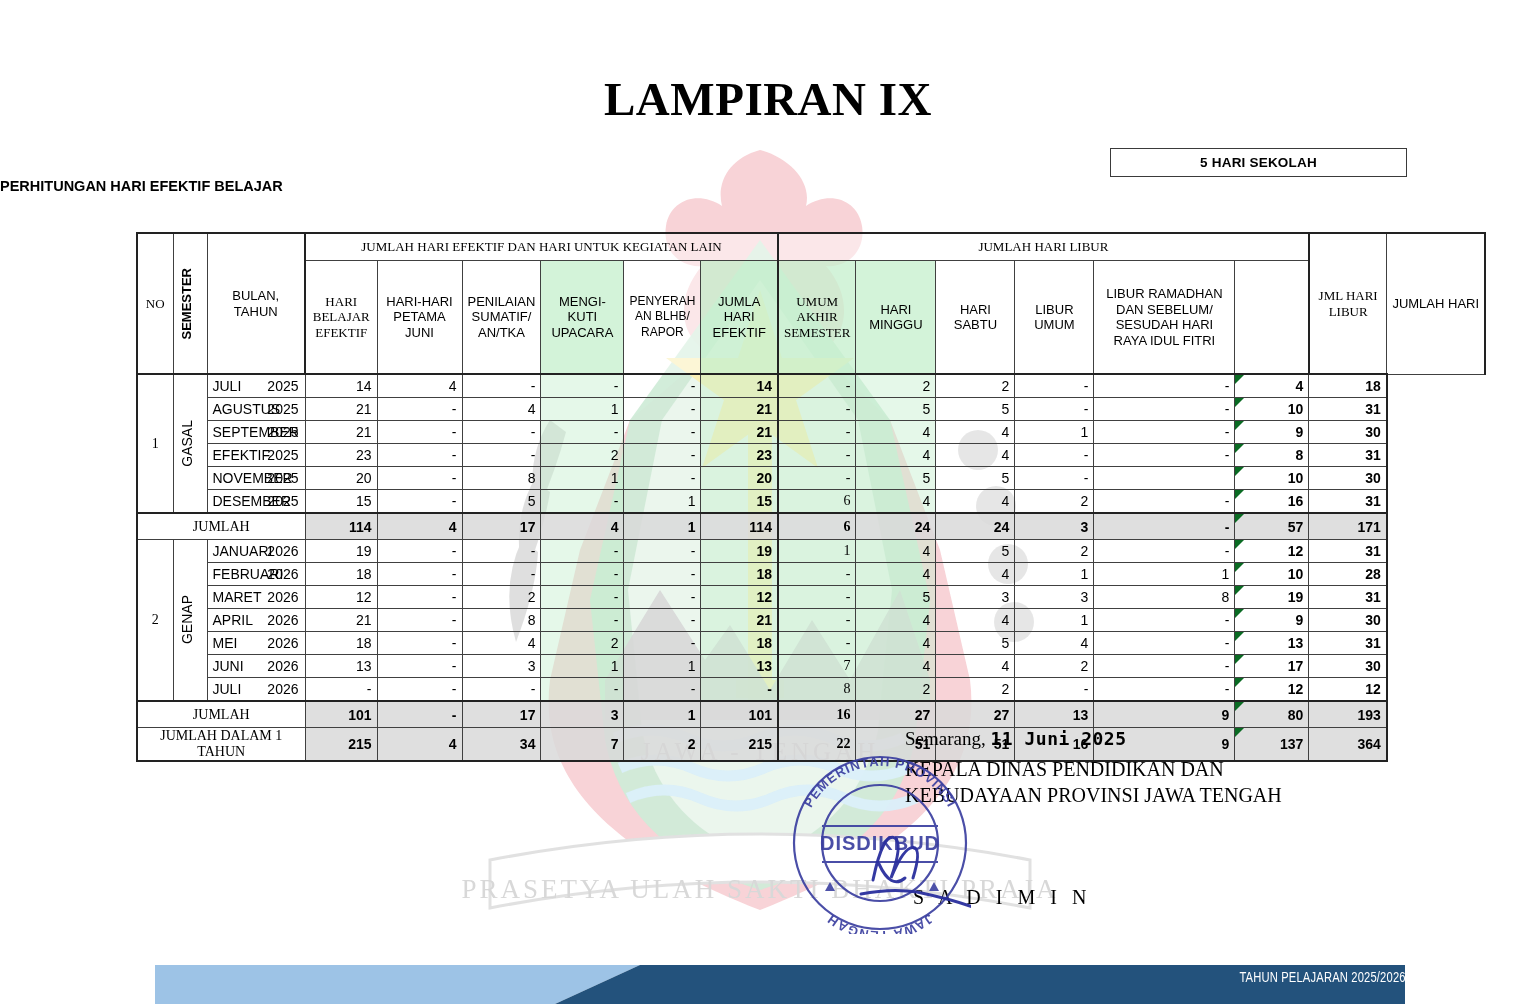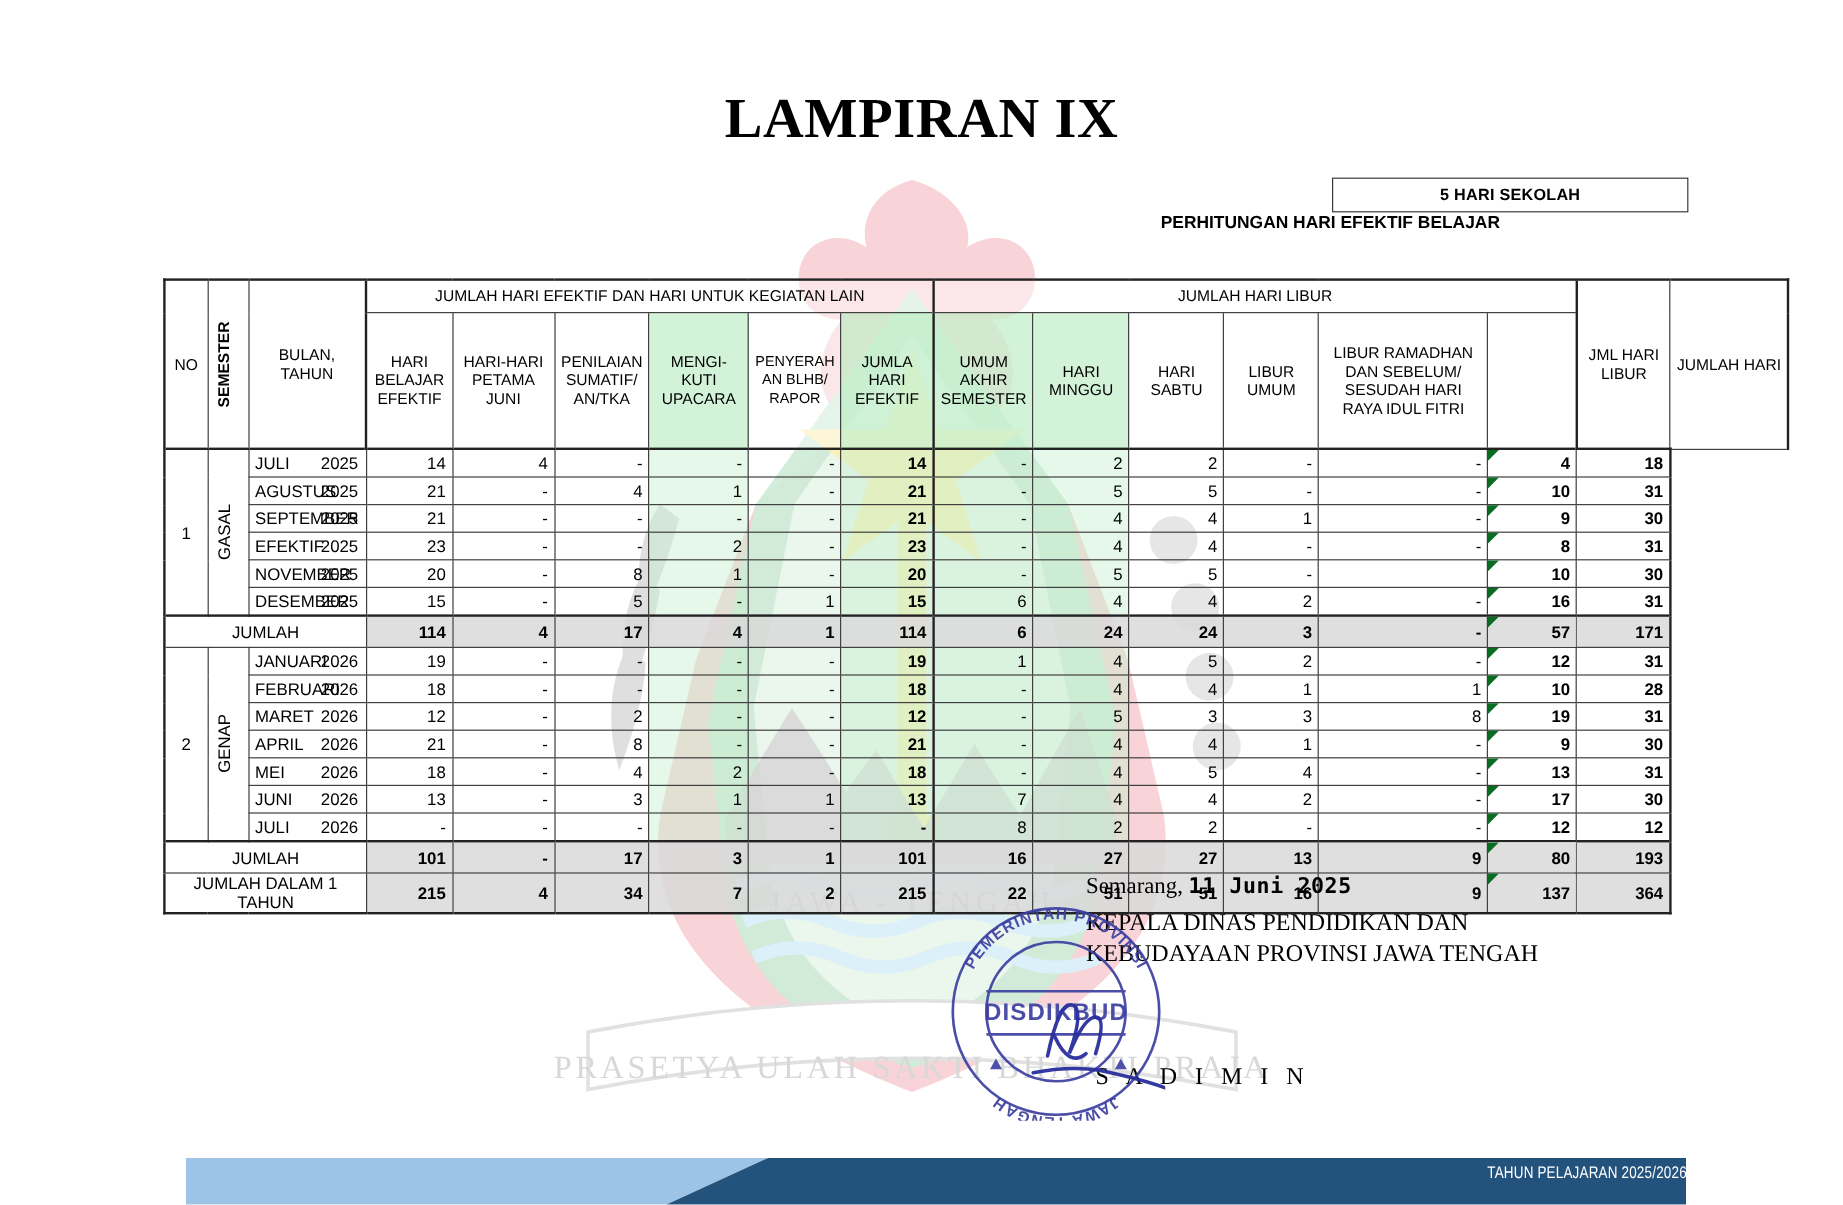--- a/index.html
+++ b/index.html
@@ -29,21 +29,21 @@
     text-align:center;
     font-family:"Liberation Serif", serif;
     font-weight:bold;
     font-size:47px;
     letter-spacing:.5px;
     z-index:4;
   }
 
   #subtitle{
     position:absolute; left:0; top:173px; width:1250px;
-    text-align:right;
+    text-align:left;
     font-size:14.5px;
     font-weight:bold;
     line-height:27px;
     z-index:4;
   }
 
   
   #haribox{
     position:absolute;
     left:1110px; top:148px;
@@ -79,21 +79,21 @@
     font-weight:bold;
     text-align:center;
     font-size:13px;
     line-height:15.5px;
     background:rgba(255,255,255,.55);
   }
   .hdr.green{ background:rgba(198,239,206,.78); }
   .hdr.plain{ background:rgba(255,255,255,.45); }
   .thickb{border-bottom:2px solid #222 !important;}
   .thickt{border-top:2px solid #222 !important;}
-  .thickl{border-left:2px solid #222 !important;}
+  .thickl{border-left:2px solid #222 !important;font-family:Liberation Serif, serif;}
   .thickr{border-right:2px solid #222 !important;}
 
   .mon{ text-align:left; height:22px; font-size:14px; padding-left:6px;}
   .num{ text-align:right; padding-right:7px; font-size:14px;}
   .ctr{ text-align:center;}
   .sumrow td{ background:rgba(217,217,217,.85); font-weight:bold; height:25px;}
   .sumlabel{ text-align:center; font-weight:bold; font-size:14px; background:rgba(255,255,255,.85) !important;}
   .greencol{ background:rgba(198,239,206,.45); }
   .vert{
     writing-mode:vertical-rl;

